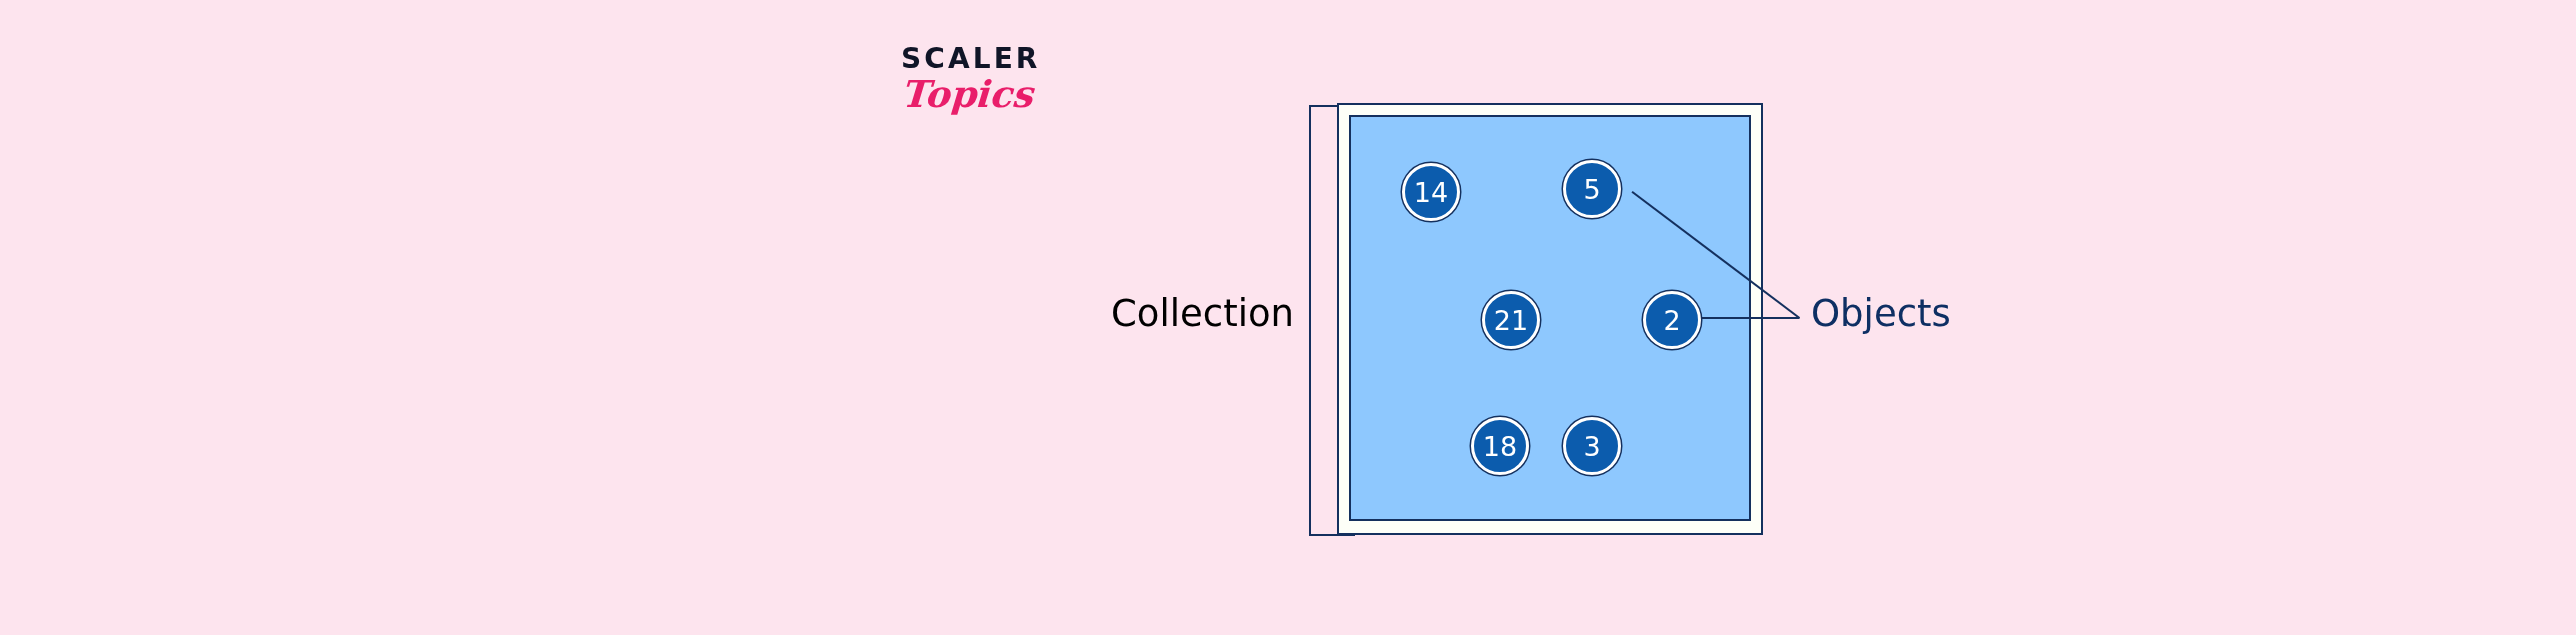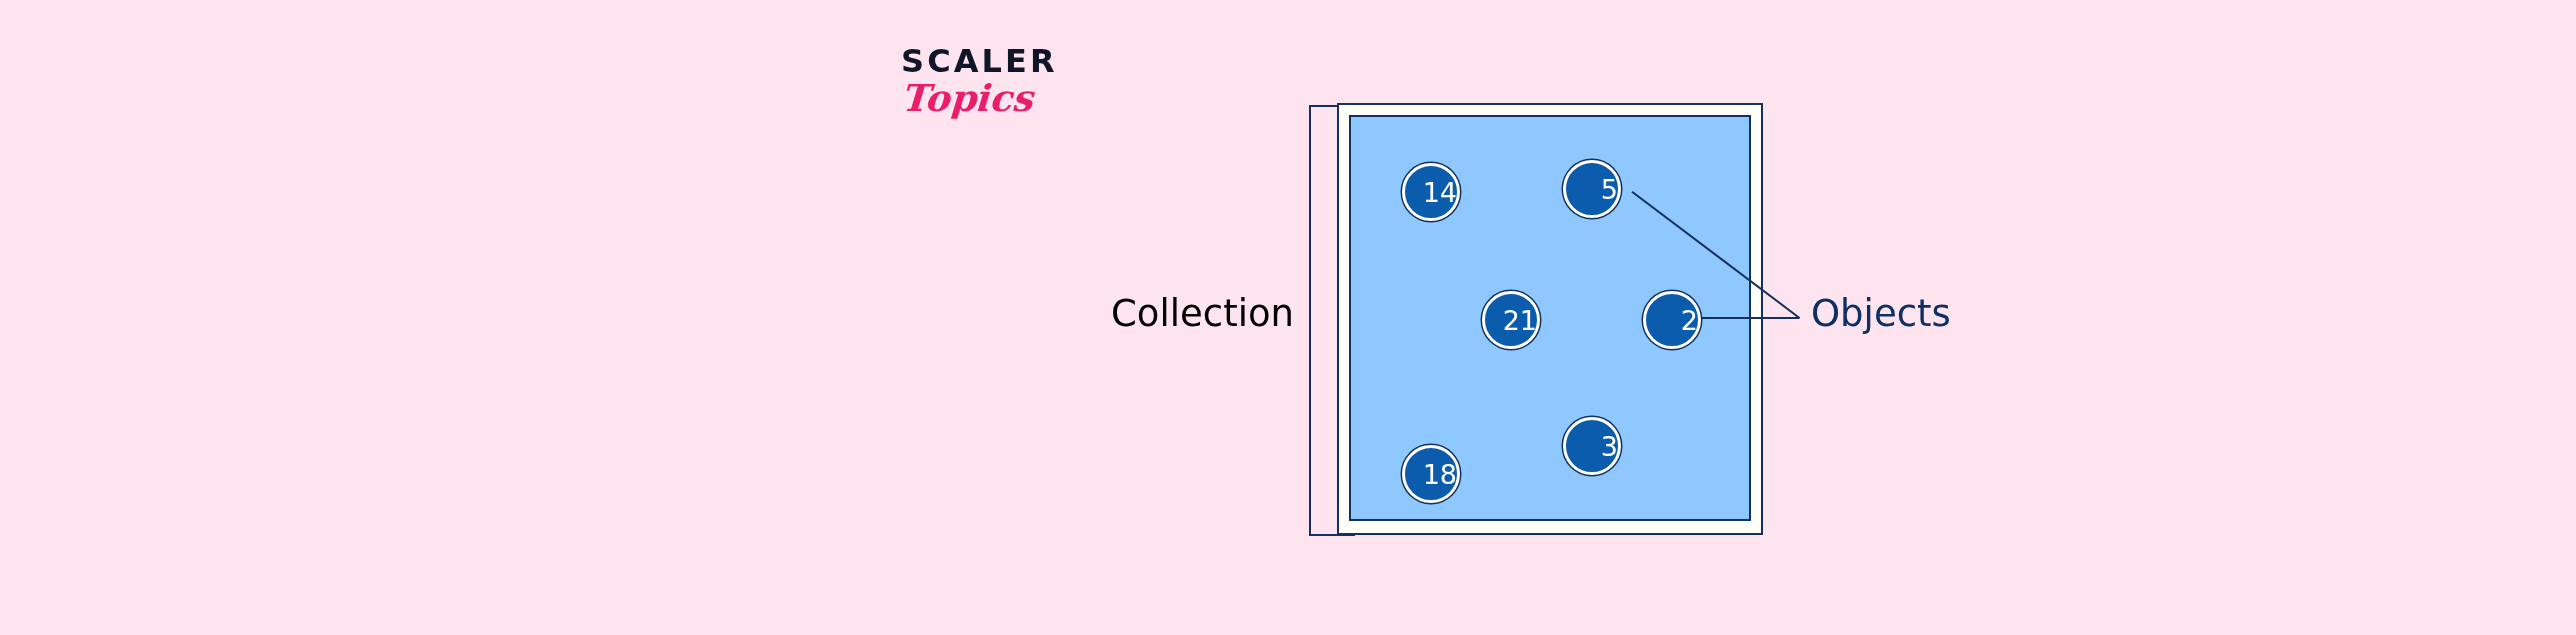--- a/index.html
+++ b/index.html
@@ -19,21 +19,21 @@
   #logo {
     position: absolute;
     left: 901px;
     top: 45px;
     width: 155px;
     height: 82px;
   }
   #logo-scaler {
     font-family: "DejaVu Sans", sans-serif;
     font-weight: bold;
-    font-size: 32px;
+    font-size: 28px;
     letter-spacing: 3.1px;
     color: #101527;
     line-height: 1;
     white-space: nowrap;
   }
   #logo-topics {
     font-family: "DejaVu Serif", serif;
     font-style: italic;
     font-weight: bold;
     font-size: 37px;
@@ -98,21 +98,21 @@
   .object-node {
     position: absolute;
     width: 58px;
     height: 58px;
     border-radius: 50%;
     background: #0c5cad;
     border: 3.6px solid #ffffff;
     box-sizing: border-box;
     display: flex;
     align-items: center;
-    justify-content: flex-end;
+    justify-content: center;
     box-shadow: 0 0 0 1.5px #14305e;
   }
   .object-node-value {
     font-family: "DejaVu Sans", sans-serif;
     font-size: 27px;
     color: #ffffff;
     line-height: 1;
     user-select: none;
   }
 
@@ -160,21 +160,21 @@
     </div>
     <div class="object-node" style="left: 1563px; top: 160px;">
       <span class="object-node-value">5</span>
     </div>
     <div class="object-node" style="left: 1482px; top: 291px;">
       <span class="object-node-value">21</span>
     </div>
     <div class="object-node" style="left: 1643px; top: 291px;">
       <span class="object-node-value">2</span>
     </div>
-    <div class="object-node" style="left: 1402px; top: 417px; margin-top: 28px;">
+    <div class="object-node" style="left: 1471px; top: 417px;">
       <span class="object-node-value">18</span>
     </div>
     <div class="object-node" style="left: 1563px; top: 417px;">
       <span class="object-node-value">3</span>
     </div>
   </div>
 
 <svg id="leader-lines" viewBox="0 0 6000 1234">
   <g id="leader-line-group" stroke="#14305e" stroke-width="4" fill="none">
       <line x1="3168" y1="372" x2="3493" y2="617"></line>

